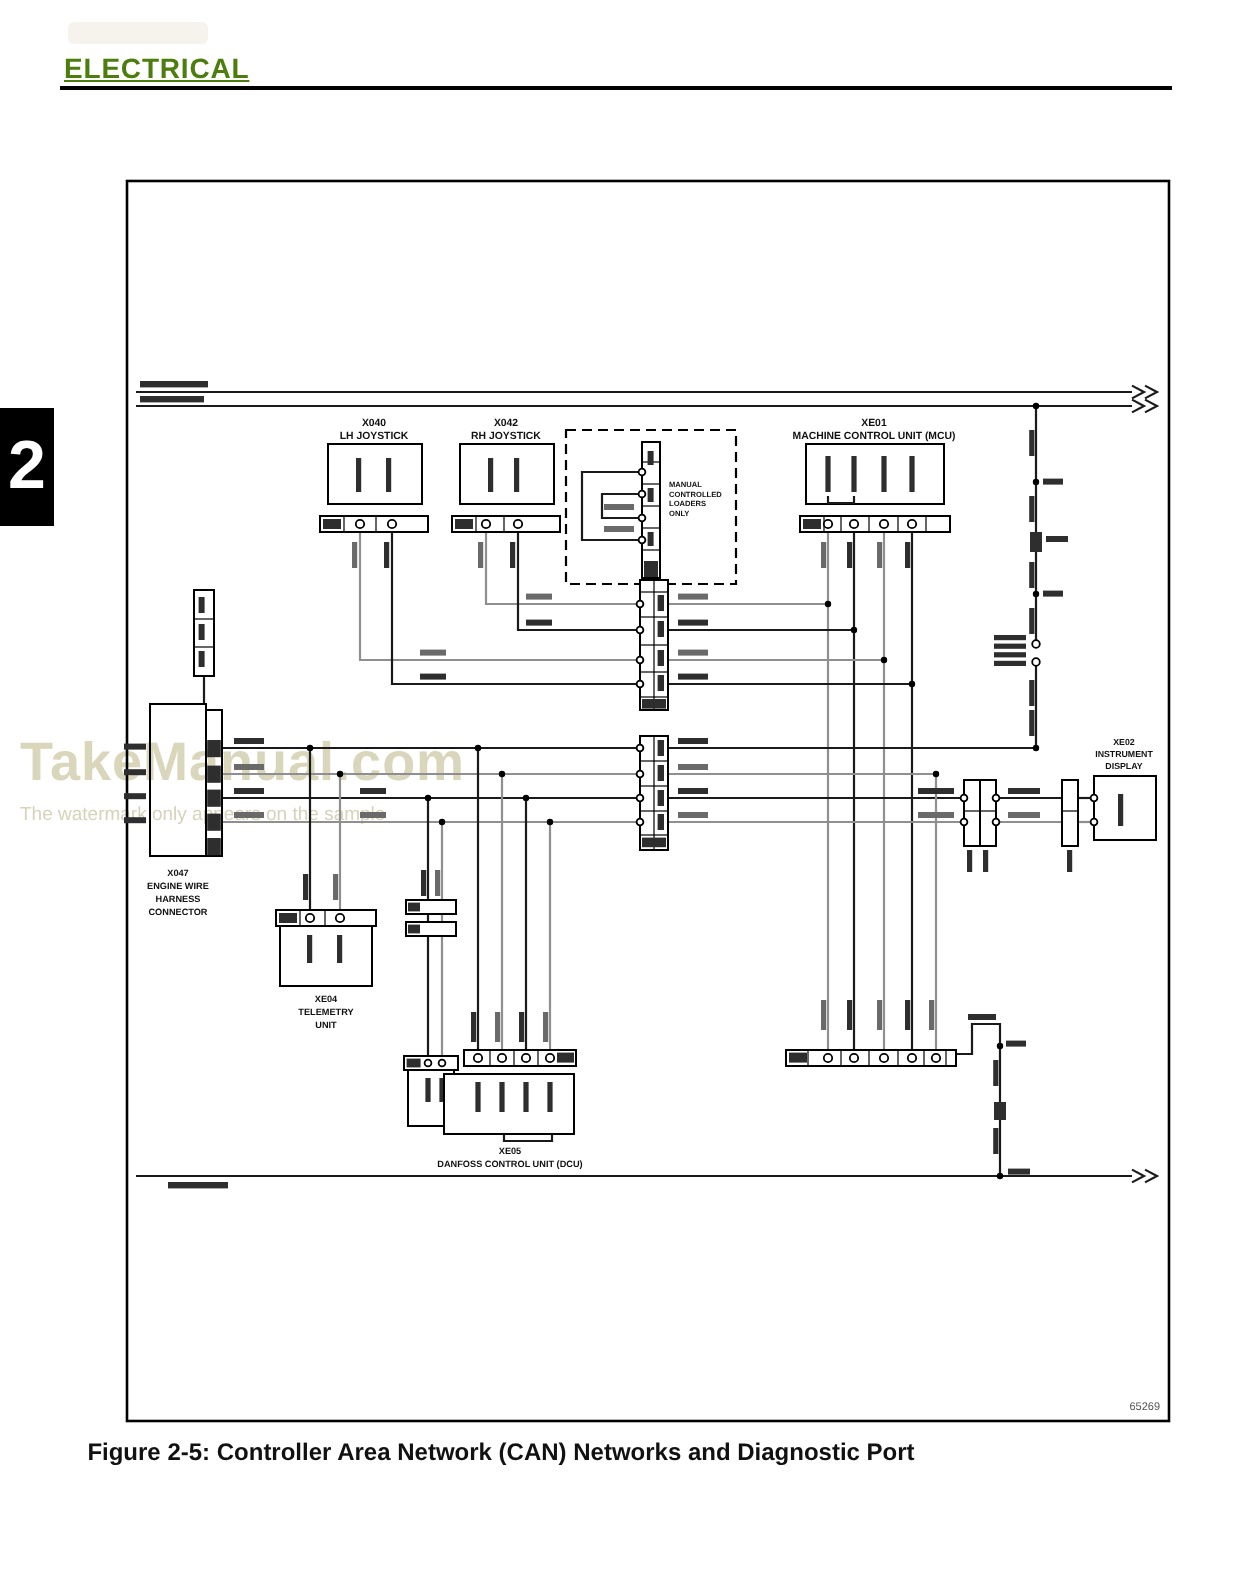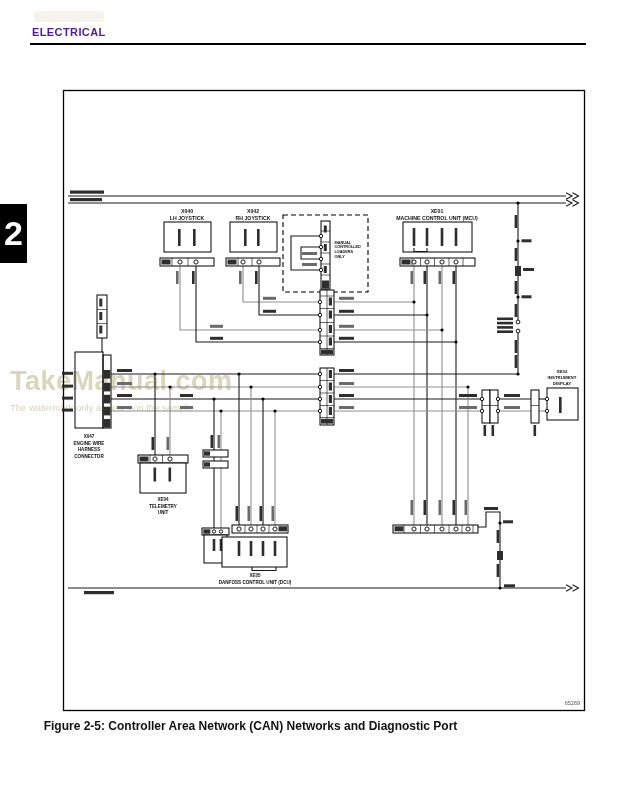--- a/index.html
+++ b/index.html
@@ -1,18 +1,18 @@
 <!DOCTYPE html>
 <html><head>
 <meta charset="utf-8">
 <style>
   html,body{margin:0;padding:0;background:#ffffff;}
   body{width:620px;height:785px;position:relative;font-family:"Liberation Sans",sans-serif;overflow:hidden;}
 
-  .hdr{position:absolute;left:32px;top:26px;font-size:11px;font-weight:bold;letter-spacing:.4px;color:#4c1d95;}
+  .hdr{position:absolute;left:32px;top:26px;font-size:14px;font-weight:bold;letter-spacing:.4px;color:#4d7c0f;text-decoration:underline;}
   .hdr-blob{position:absolute;left:34px;top:11px;width:70px;height:11px;background:#efedE0;opacity:.65;border-radius:3px;}
   .hdr-rule{position:absolute;left:30px;top:43px;width:556px;height:2px;background:#000;}
 
   .tab{position:absolute;left:0;top:204px;width:27px;height:59px;background:#000;color:#fff;
        display:flex;align-items:center;justify-content:center;font-size:34px;font-weight:bold;}
 
   .wm{position:absolute;left:10px;top:366px;width:230px;z-index:1;pointer-events:none;}
   .wm-title{font-size:27px;font-weight:bold;color:#d9d6bc;letter-spacing:.5px;}
   .wm-sub{font-size:9.5px;color:#d6d3ba;margin-top:5px;white-space:nowrap;}
 

